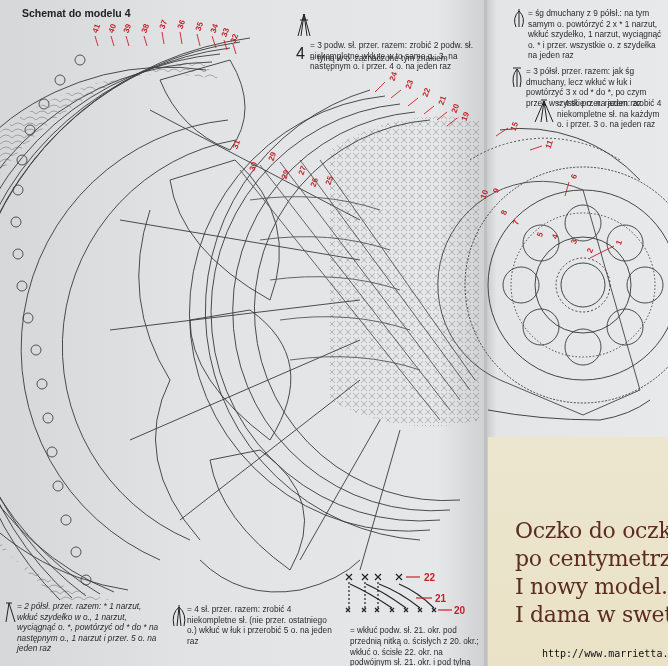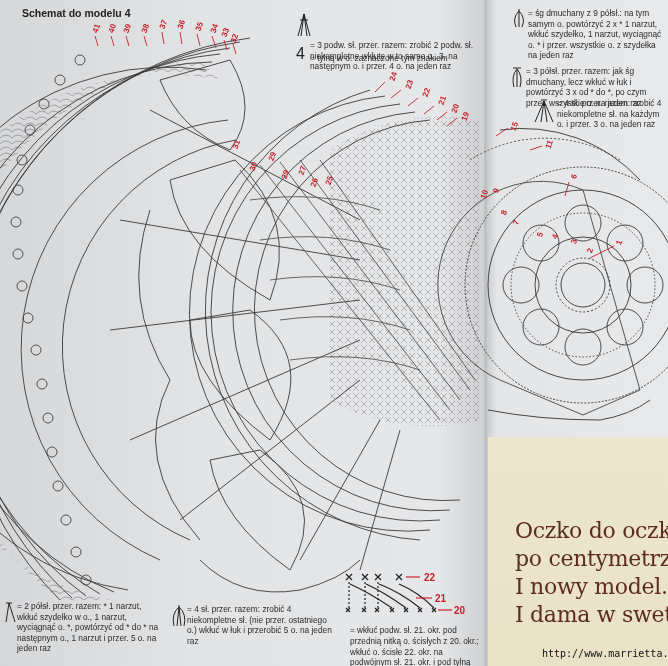--- a/index.html
+++ b/index.html
@@ -209,21 +209,21 @@
   <svg class="sym" width="22" height="26" style="left:-24px;">
     <path d="M8 2 L14 2 M11 3 L2 24 M11 3 L8 24 M11 3 L14 24 M11 3 L20 24" stroke="#222" stroke-width="1" fill="none"></path>
   </svg>
   <span class="txt">= 4 sł. przer. razem: zrobić 4 niekompletne sł. na każdym o. i przer. 3 o. na jeden raz</span>
 </div>
 
 <div class="legend" style="left:4px; top:601px; width:160px;">
   <svg class="sym" width="12" height="22">
     <path d="M2 2 L8 2 M5 2 L2 21 M5 2 L11 21" stroke="#222" stroke-width="1" fill="none"></path>
   </svg>
-  <span class="txt" style="padding-left:13px;">= 2 półsł. przer. razem: * 1 narzut, wkłuć szydełko w o., 1 narzut, wyciągnąć o. *, powtórzyć od * do * na następnym o., 1 narzut i przer. 5 o. na jeden raz</span>
+  <span class="txt" style="padding-left:13px;font-style:italic;">= 2 półsł. przer. razem: * 1 narzut, wkłuć szydełko w o., 1 narzut, wyciągnąć o. *, powtórzyć od * do * na następnym o., 1 narzut i przer. 5 o. na jeden raz</span>
 </div>
 
 <div class="legend" style="left:172px; top:604px; width:165px;">
   <svg class="sym" width="14" height="24">
     <path d="M7 1 L7 3 M2 22 Q-1 10 7 3 Q15 10 12 22 M5 22 L7 3 L9 22" stroke="#222" stroke-width="1" fill="none"></path>
   </svg>
   <span class="txt" style="padding-left:15px;">= 4 sł. przer. razem: zrobić 4 niekompletne sł. (nie przer. ostatniego o.) wkłuć w łuk i przerobić 5 o. na jeden raz</span>
 </div>
 
 <div class="example">

